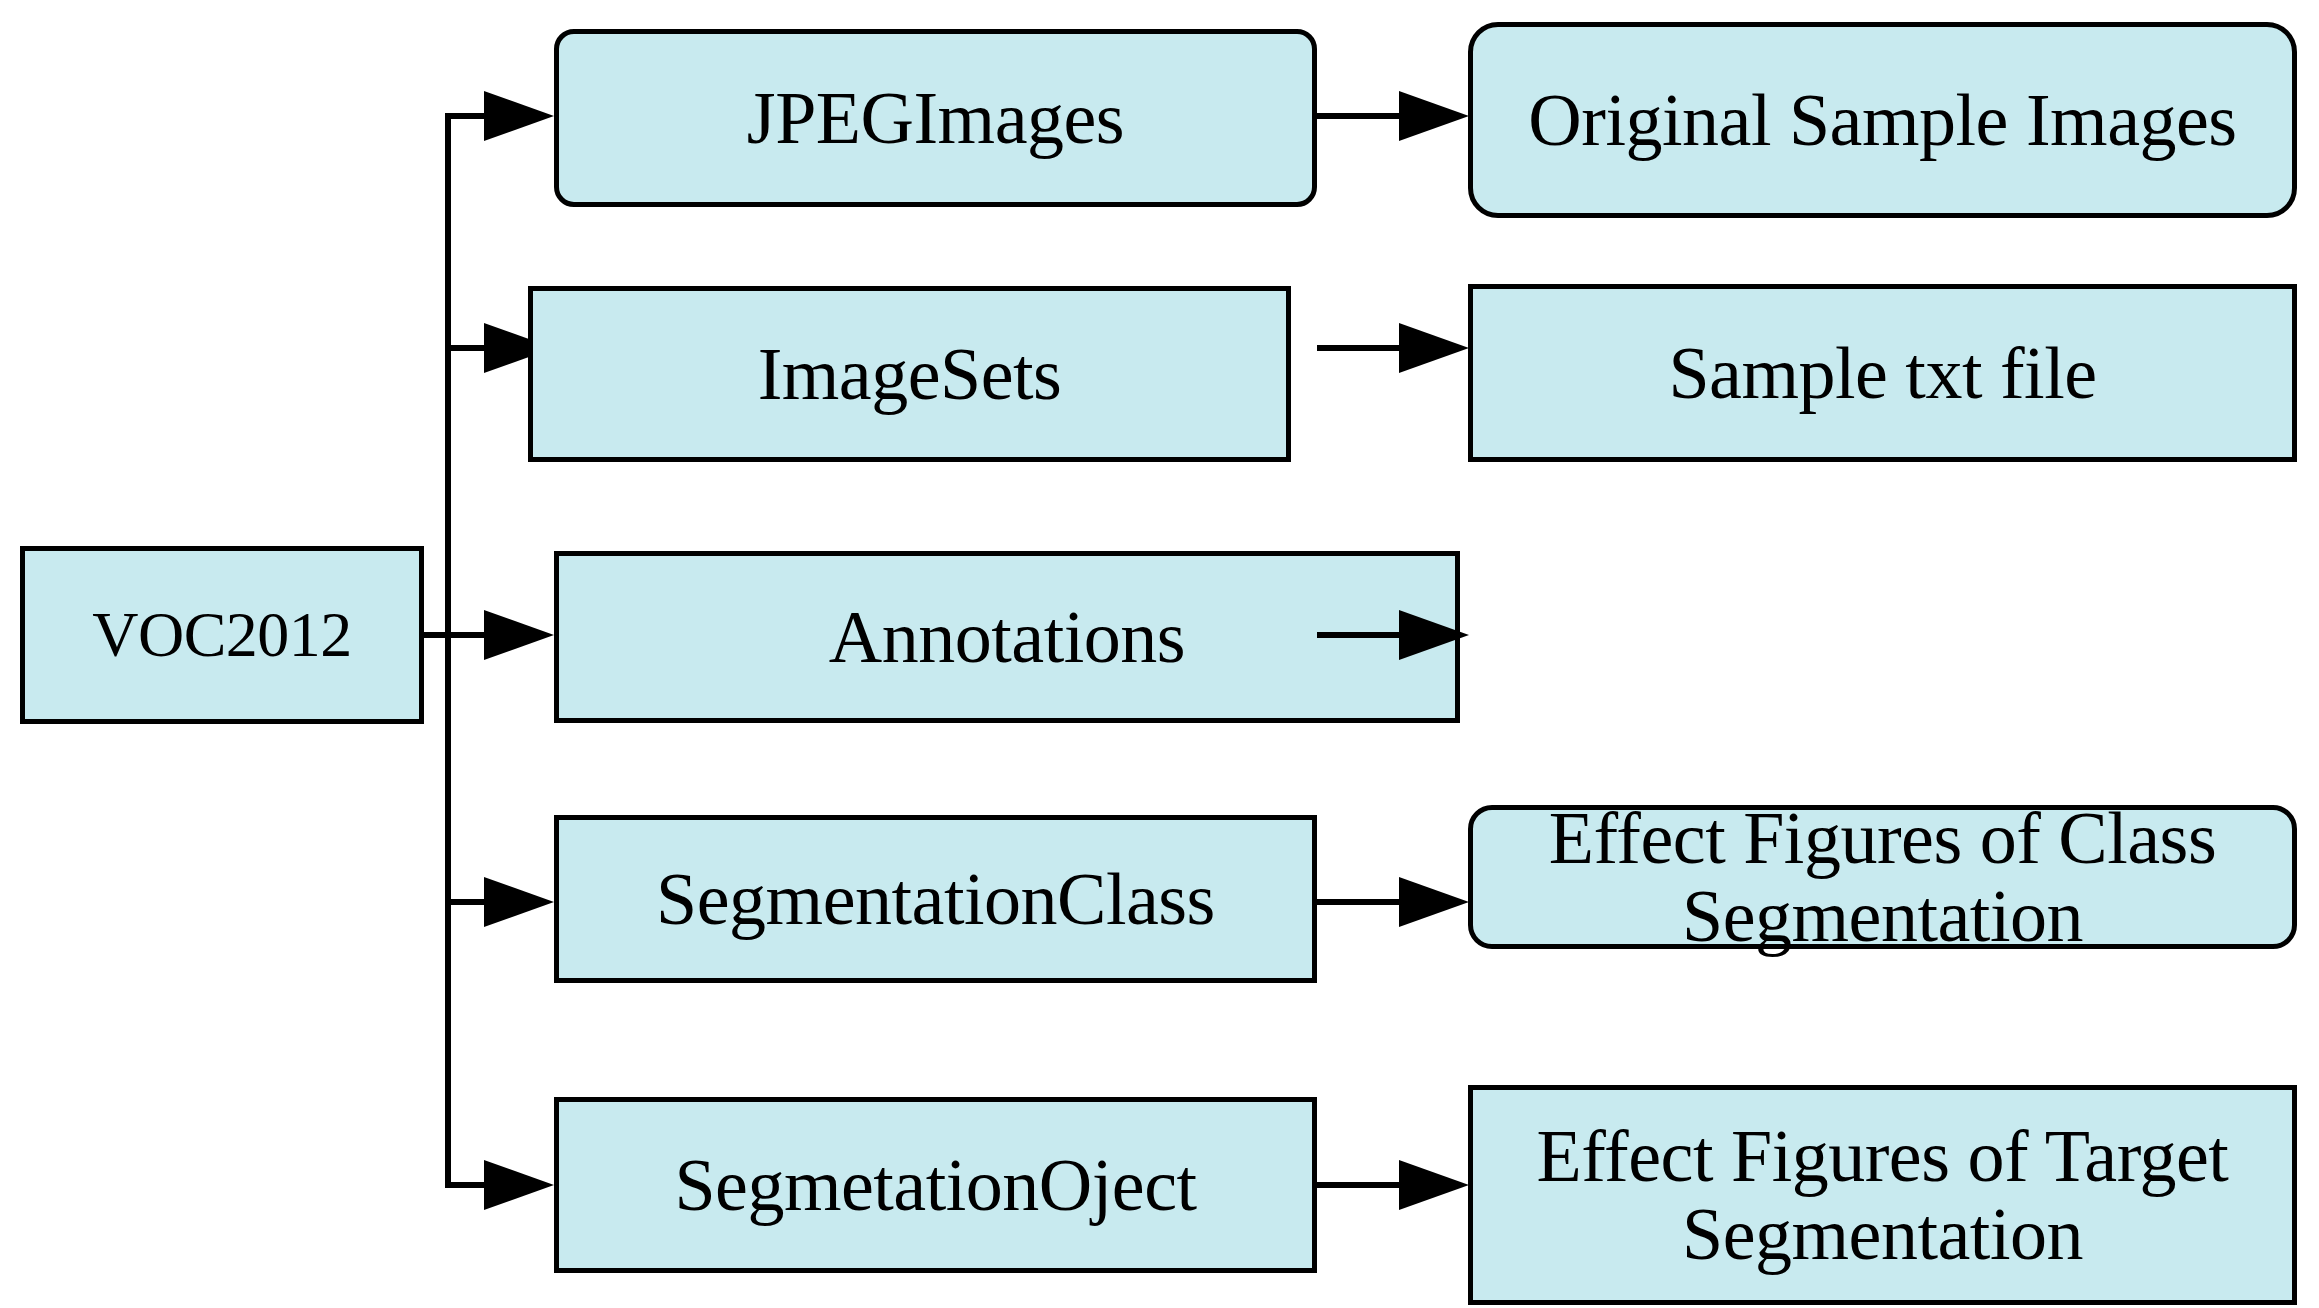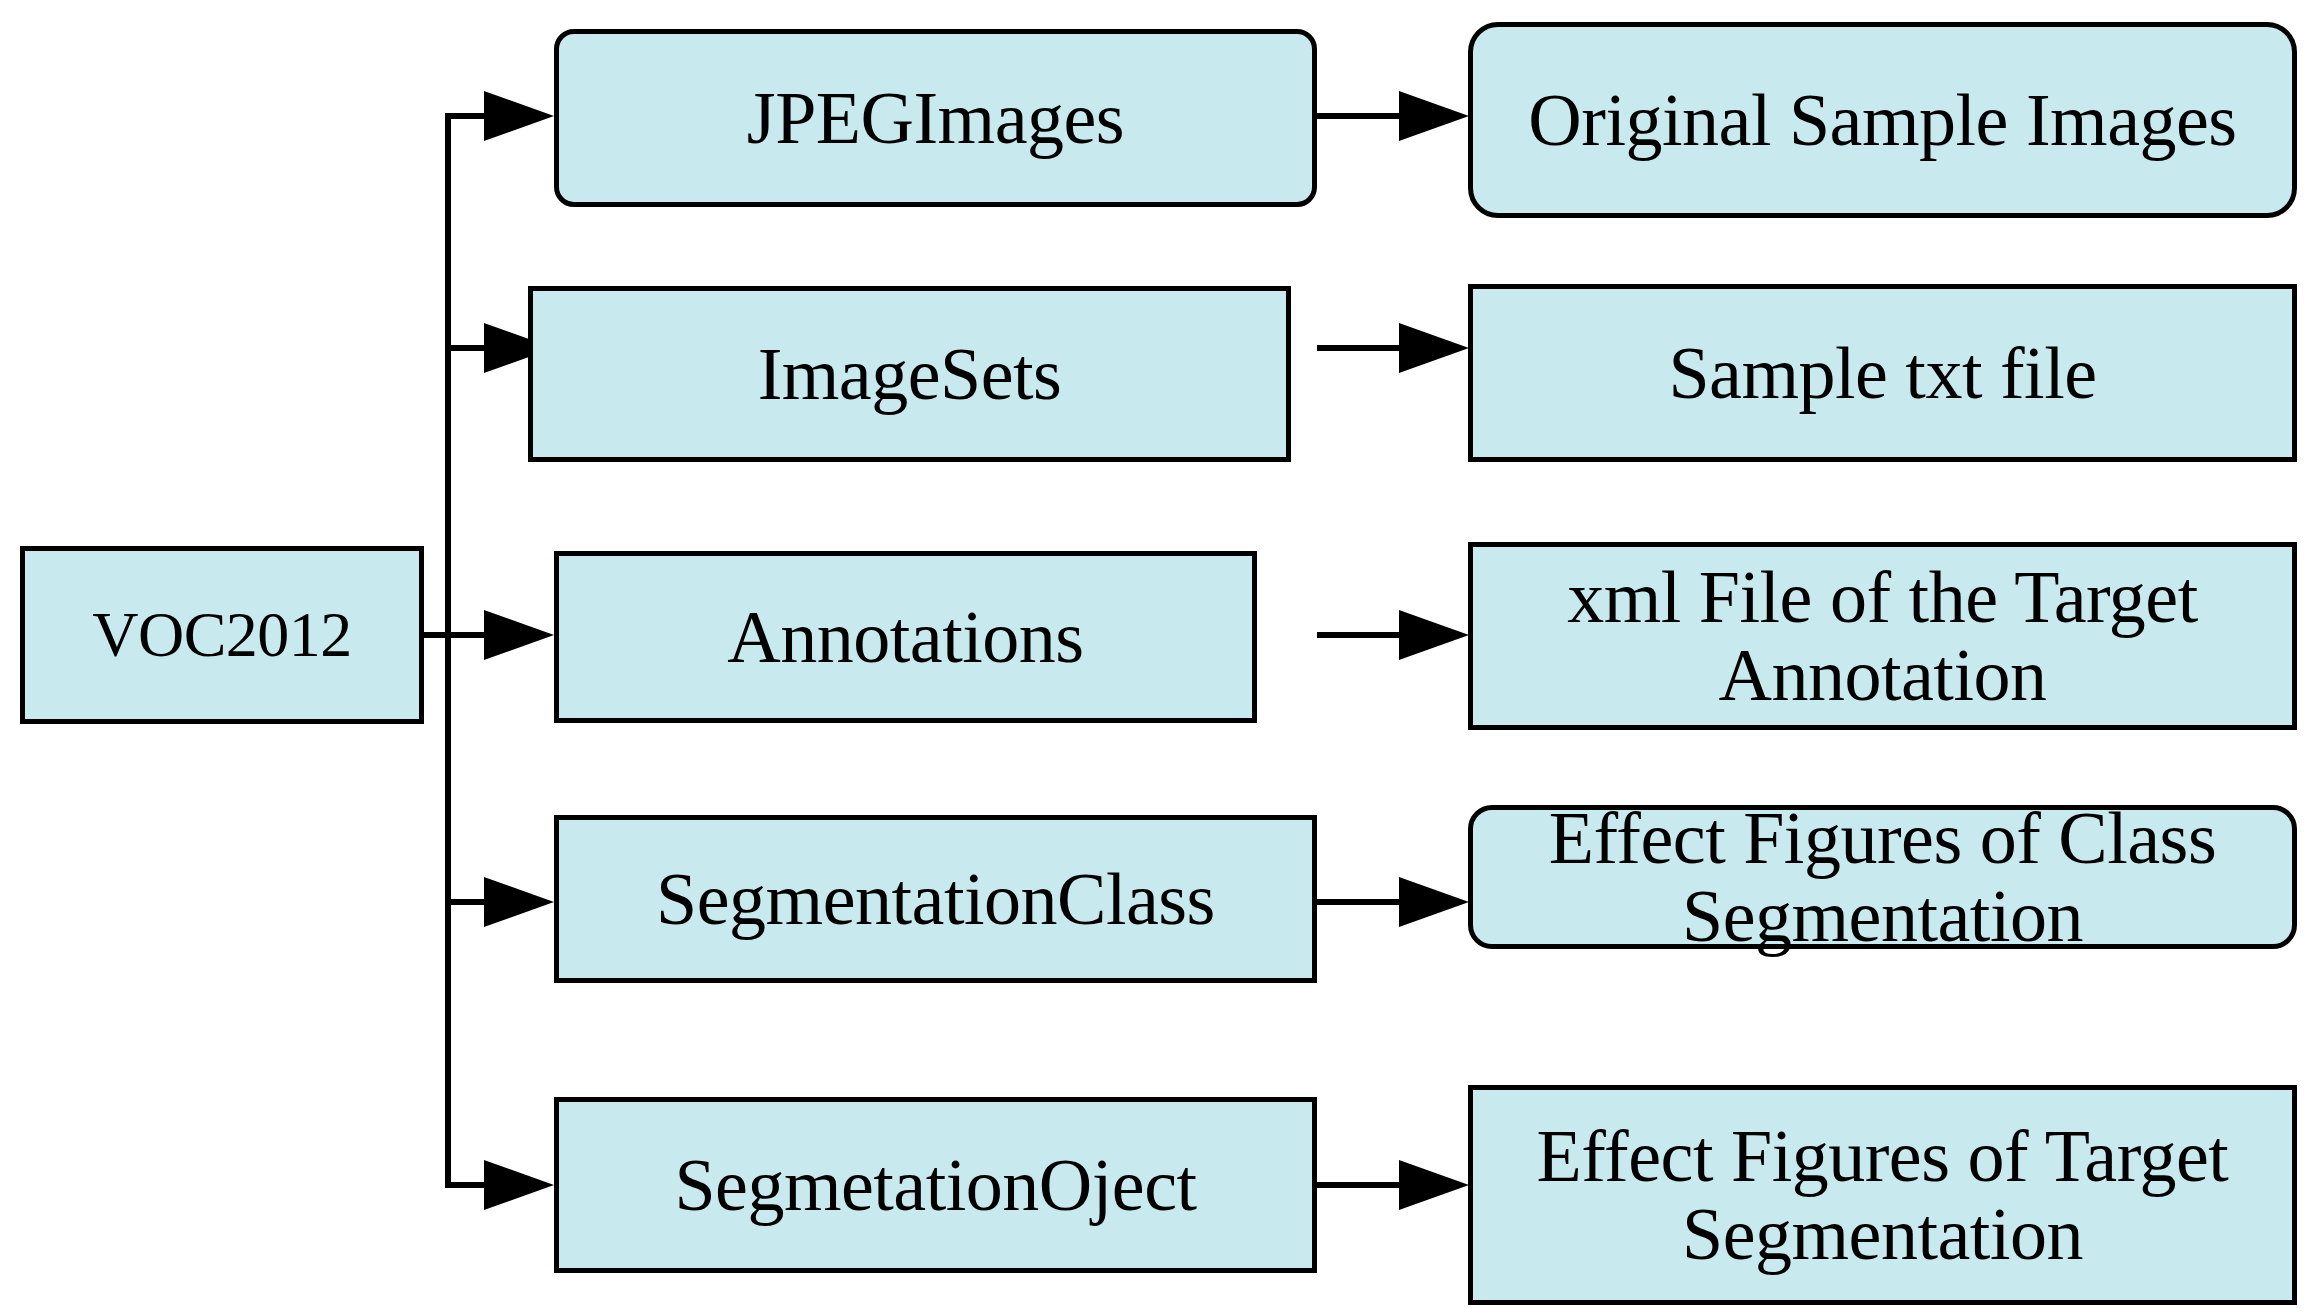--- a/index.html
+++ b/index.html
@@ -81,28 +81,25 @@
     <span>ImageSets</span>
   </div>
   <div class="edge-h" style="left:1317px; top:345px; width:100px;"></div>
   <div class="arrow" style="left:1399px; top:323px;"></div>
   <div class="node right" style="left:1468px; top:284px; width:829px; height:178px;">
     <span>Sample txt file</span>
   </div>
 
   <div class="edge-h" style="left:445px; top:632px; width:45px;"></div>
   <div class="arrow" style="left:484px; top:610px;"></div>
-  <div class="node mid" style="left:554px; top:551px; width:703px; height:172px;">
+  <div class="node mid" style="left:554px; top:551px; width:906px; height:172px;">
     <span>Annotations</span>
   </div>
   <div class="edge-h" style="left:1317px; top:632px; width:100px;"></div>
   <div class="arrow" style="left:1399px; top:610px;"></div>
-  <div class="node right" style="left:1468px; top:542px; width:829px; height:188px;">
-    <span>xml File of the Target Annotation</span>
-  </div>
 
   <div class="edge-h" style="left:445px; top:899px; width:45px;"></div>
   <div class="arrow" style="left:484px; top:877px;"></div>
   <div class="node mid" style="left:554px; top:815px; width:763px; height:168px;">
     <span>SegmentationClass</span>
   </div>
   <div class="edge-h" style="left:1317px; top:899px; width:100px;"></div>
   <div class="arrow" style="left:1399px; top:877px;"></div>
   <div class="node right" style="left:1468px; top:805px; width:829px; height:144px;border-radius:24px;">
     <span>Effect Figures of Class Segmentation</span>

